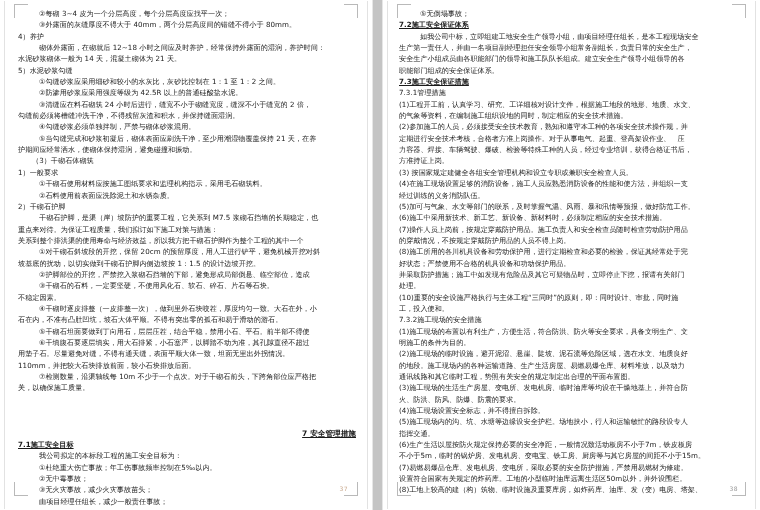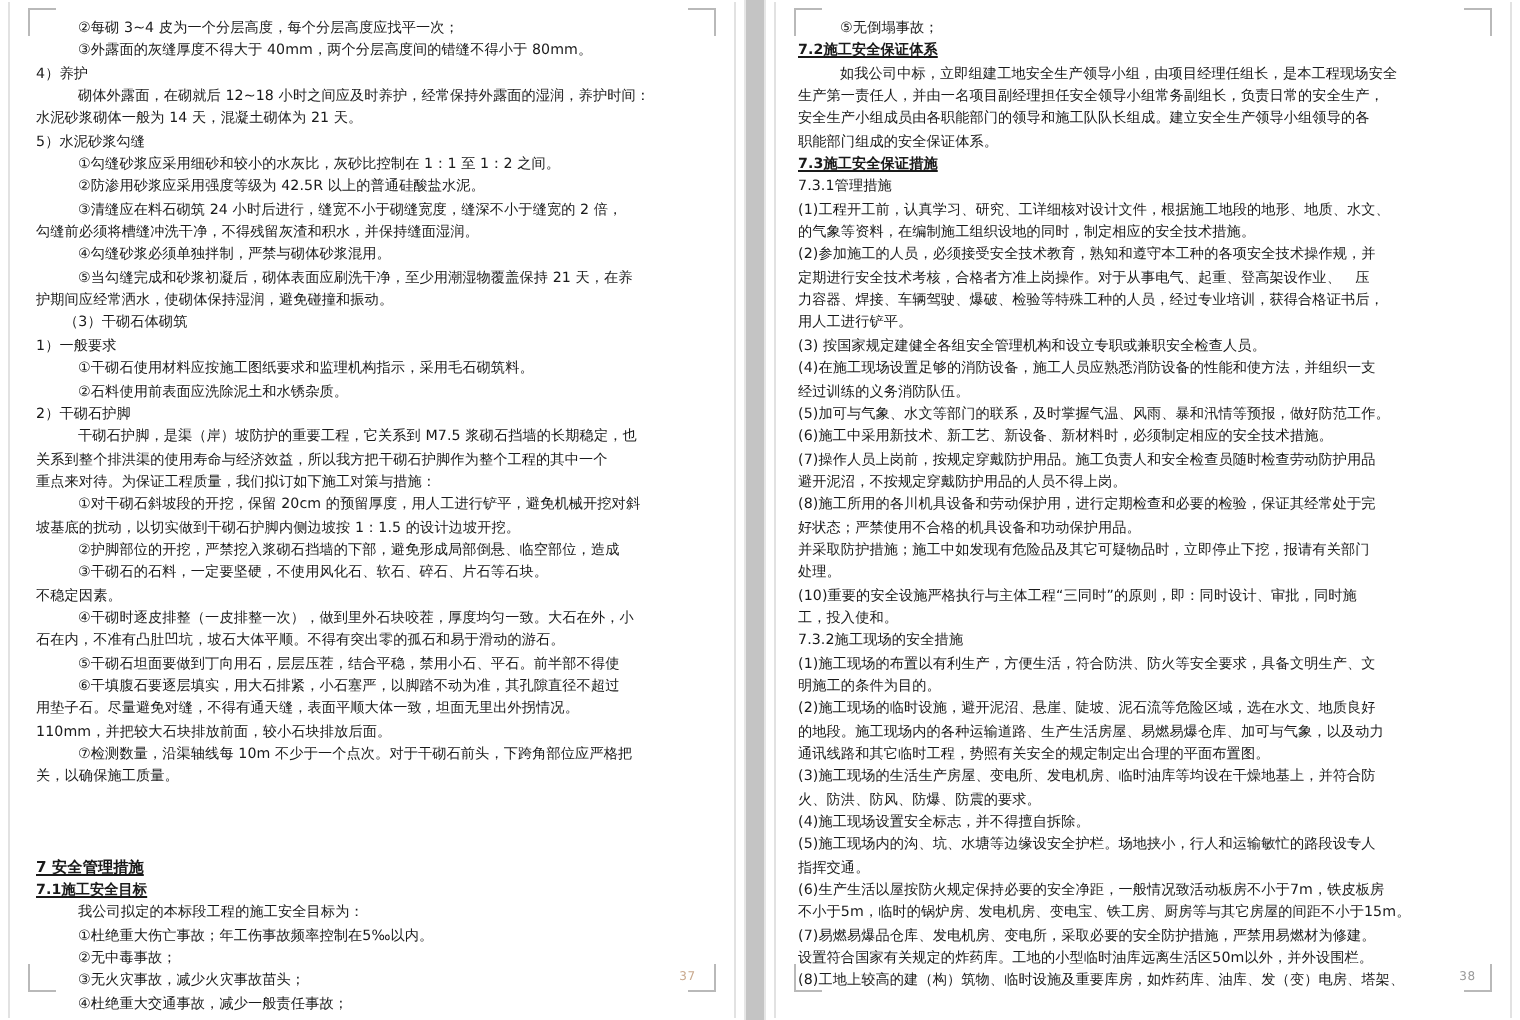--- a/index.html
+++ b/index.html
@@ -98,21 +98,21 @@
     white-space: nowrap;
     overflow: hidden;
   }
   p.ind1 { text-indent: 0; padding-left: 14px; }
   p.ind2 { text-indent: 0; padding-left: 21px; }
 
   .b { font-weight: bold; }
   .u { text-decoration: underline; }
 
   .sec-title {
-    text-align: left;
+    text-align: right;
     font-weight: bold;
     font-size: 7.6px;
     margin: 0;
     padding: 0;
     white-space: nowrap;
   }
   .sec-title .u { text-decoration: underline; }
   .spacer-3 { height: 34px; }
 
   .folio {
@@ -152,43 +152,43 @@
         <p class="ln">勾缝前必须将槽缝冲洗干净，不得残留灰渣和积水，并保持缝面湿润。</p>
         <p class="ln ind2">④勾缝砂浆必须单独拌制，严禁与砌体砂浆混用。</p>
         <p class="ln ind2">⑤当勾缝完成和砂浆初凝后，砌体表面应刷洗干净，至少用潮湿物覆盖保持 21 天，在养</p>
         <p class="ln">护期间应经常洒水，使砌体保持湿润，避免碰撞和振动。</p>
         <p class="ln ind1">（3）干砌石体砌筑</p>
         <p class="ln">1）一般要求</p>
         <p class="ln ind2">①干砌石使用材料应按施工图纸要求和监理机构指示，采用毛石砌筑料。</p>
         <p class="ln ind2">②石料使用前表面应洗除泥土和水锈杂质。</p>
         <p class="ln">2）干砌石护脚</p>
         <p class="ln ind2">干砌石护脚，是渠（岸）坡防护的重要工程，它关系到 M7.5 浆砌石挡墙的长期稳定，也</p>
+        <p class="ln">重点来对待。为保证工程质量，我们拟订如下施工对策与措施：</p>
         <p class="ln">关系到整个排洪渠的使用寿命与经济效益，所以我方把干砌石护脚作为整个工程的其中一个</p>
-        <p class="ln">重点来对待。为保证工程质量，我们拟订如下施工对策与措施：</p>
         <p class="ln ind2">①对干砌石斜坡段的开挖，保留 20cm 的预留厚度，用人工进行铲平，避免机械开挖对斜</p>
         <p class="ln">坡基底的扰动，以切实做到干砌石护脚内侧边坡按 1：1.5 的设计边坡开挖。</p>
         <p class="ln ind2">②护脚部位的开挖，严禁挖入浆砌石挡墙的下部，避免形成局部倒悬、临空部位，造成</p>
         <p class="ln ind2">③干砌石的石料，一定要坚硬，不使用风化石、软石、碎石、片石等石块。</p>
         <p class="ln">不稳定因素。</p>
         <p class="ln ind2">④干砌时逐皮排整（一皮排整一次），做到里外石块咬茬，厚度均匀一致。大石在外，小</p>
         <p class="ln">石在内，不准有凸肚凹坑，坡石大体平顺。不得有突出零的孤石和易于滑动的游石。</p>
         <p class="ln ind2">⑤干砌石坦面要做到丁向用石，层层压茬，结合平稳，禁用小石、平石。前半部不得使</p>
         <p class="ln ind2">⑥干填腹石要逐层填实，用大石排紧，小石塞严，以脚踏不动为准，其孔隙直径不超过</p>
         <p class="ln">用垫子石。尽量避免对缝，不得有通天缝，表面平顺大体一致，坦面无里出外拐情况。</p>
         <p class="ln">110mm，并把较大石块排放前面，较小石块排放后面。</p>
         <p class="ln ind2">⑦检测数量，沿渠轴线每 10m 不少于一个点次。对于干砌石前头，下跨角部位应严格把</p>
         <p class="ln">关，以确保施工质量。</p>
         <div class="spacer-3"></div>
         <p class="sec-title"><span class="u">7 安全管理措施</span></p>
         <p class="ln"><span class="b u">7.1施工安全目标</span></p>
         <p class="ln ind2">我公司拟定的本标段工程的施工安全目标为：</p>
         <p class="ln ind2">①杜绝重大伤亡事故；年工伤事故频率控制在5‰以内。</p>
         <p class="ln ind2">②无中毒事故；</p>
         <p class="ln ind2">③无火灾事故，减少火灾事故苗头；</p>
-        <p class="ln ind2">④杜绝重大交通事故，减少一般责任事故；</p>
+        <p class="ln ind2">由项目经理任组长，减少一般责任事故；</p>
       </div>
 
     <div class="folio">37</div>
   </div>
 
   <div class="gutter"></div>
 
   <div class="page page-right">
     <div class="page-frame"></div>
     <div class="crop tl"></div>
@@ -203,39 +203,39 @@
         <p class="ln">生产第一责任人，并由一名项目副经理担任安全领导小组常务副组长，负责日常的安全生产，</p>
         <p class="ln">安全生产小组成员由各职能部门的领导和施工队队长组成。建立安全生产领导小组领导的各</p>
         <p class="ln">职能部门组成的安全保证体系。</p>
         <p class="ln"><span class="b u">7.3施工安全保证措施</span></p>
         <p class="ln">7.3.1管理措施</p>
         <p class="ln">(1)工程开工前，认真学习、研究、工详细核对设计文件，根据施工地段的地形、地质、水文、</p>
         <p class="ln">的气象等资料，在编制施工组织设地的同时，制定相应的安全技术措施。</p>
         <p class="ln">(2)参加施工的人员，必须接受安全技术教育，熟知和遵守本工种的各项安全技术操作规，并</p>
         <p class="ln">定期进行安全技术考核，合格者方准上岗操作。对于从事电气、起重、登高架设作业、　压</p>
         <p class="ln">力容器、焊接、车辆驾驶、爆破、检验等特殊工种的人员，经过专业培训，获得合格证书后，</p>
-        <p class="ln">用人工进行铲平。</p>
+        <p class="ln">方准持证上岗。</p>
         <p class="ln">(3) 按国家规定建健全各组安全管理机构和设立专职或兼职安全检查人员。</p>
         <p class="ln">(4)在施工现场设置足够的消防设备，施工人员应熟悉消防设备的性能和使方法，并组织一支</p>
         <p class="ln">经过训练的义务消防队伍。</p>
         <p class="ln">(5)加可与气象、水文等部门的联系，及时掌握气温、风雨、暴和汛情等预报，做好防范工作。</p>
         <p class="ln">(6)施工中采用新技术、新工艺、新设备、新材料时，必须制定相应的安全技术措施。</p>
         <p class="ln">(7)操作人员上岗前，按规定穿戴防护用品。施工负责人和安全检查员随时检查劳动防护用品</p>
-        <p class="ln">避开泥沼，不按规定穿戴防护用品的人员不得上岗。</p>
+        <p class="ln">的穿戴情况，不按规定穿戴防护用品的人员不得上岗。</p>
         <p class="ln">(8)施工所用的各川机具设备和劳动保护用，进行定期检查和必要的检验，保证其经常处于完</p>
         <p class="ln">好状态；严禁使用不合格的机具设备和功动保护用品。</p>
         <p class="ln">并采取防护措施；施工中如发现有危险品及其它可疑物品时，立即停止下挖，报请有关部门</p>
         <p class="ln">处理。</p>
         <p class="ln">(10)重要的安全设施严格执行与主体工程“三同时”的原则，即：同时设计、审批，同时施</p>
         <p class="ln">工，投入使和。</p>
         <p class="ln">7.3.2施工现场的安全措施</p>
         <p class="ln">(1)施工现场的布置以有利生产，方便生活，符合防洪、防火等安全要求，具备文明生产、文</p>
         <p class="ln">明施工的条件为目的。</p>
         <p class="ln">(2)施工现场的临时设施，避开泥沼、悬崖、陡坡、泥石流等危险区域，选在水文、地质良好</p>
-        <p class="ln">的地段。施工现场内的各种运输道路、生产生活房屋、易燃易爆仓库、加可与气象，以及动力</p>
+        <p class="ln">的地段。施工现场内的各种运输道路、生产生活房屋、易燃易爆仓库、材料堆放，以及动力</p>
         <p class="ln">通讯线路和其它临时工程，势照有关安全的规定制定出合理的平面布置图。</p>
         <p class="ln">(3)施工现场的生活生产房屋、变电所、发电机房、临时油库等均设在干燥地基上，并符合防</p>
         <p class="ln">火、防洪、防风、防爆、防震的要求。</p>
         <p class="ln">(4)施工现场设置安全标志，并不得擅自拆除。</p>
         <p class="ln">(5)施工现场内的沟、坑、水塘等边缘设安全护栏。场地挟小，行人和运输敏忙的路段设专人</p>
         <p class="ln">指挥交通。</p>
         <p class="ln">(6)生产生活以屋按防火规定保持必要的安全净距，一般情况致活动板房不小于7m，铁皮板房</p>
         <p class="ln">不小于5m，临时的锅炉房、发电机房、变电宝、铁工房、厨房等与其它房屋的间距不小于15m。</p>
         <p class="ln">(7)易燃易爆品仓库、发电机房、变电所，采取必要的安全防护措施，严禁用易燃材为修建。</p>
         <p class="ln">设置符合国家有关规定的炸药库。工地的小型临时油库远离生活区50m以外，并外设围栏。</p>

